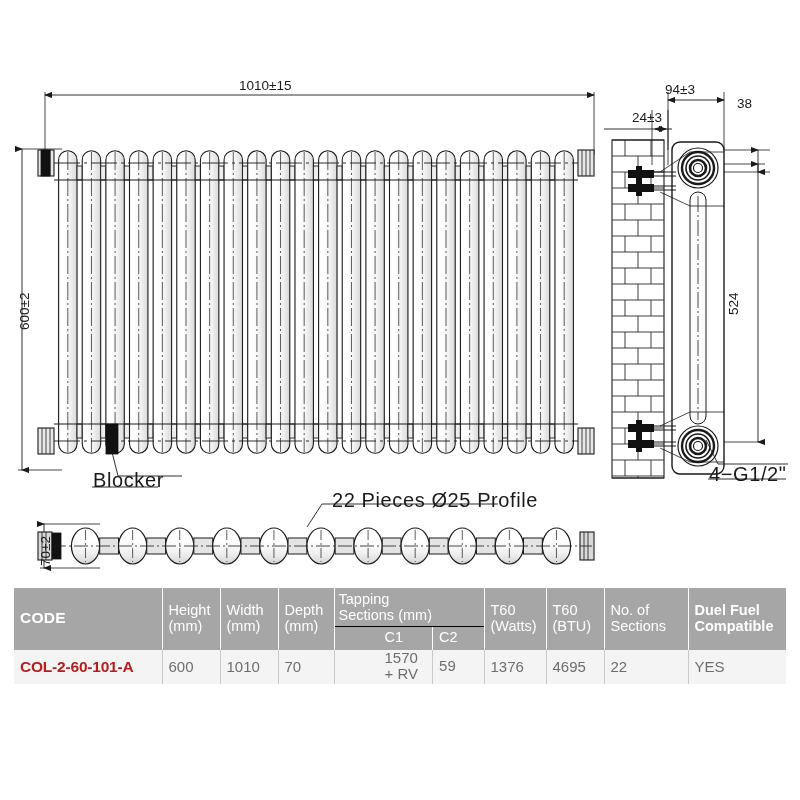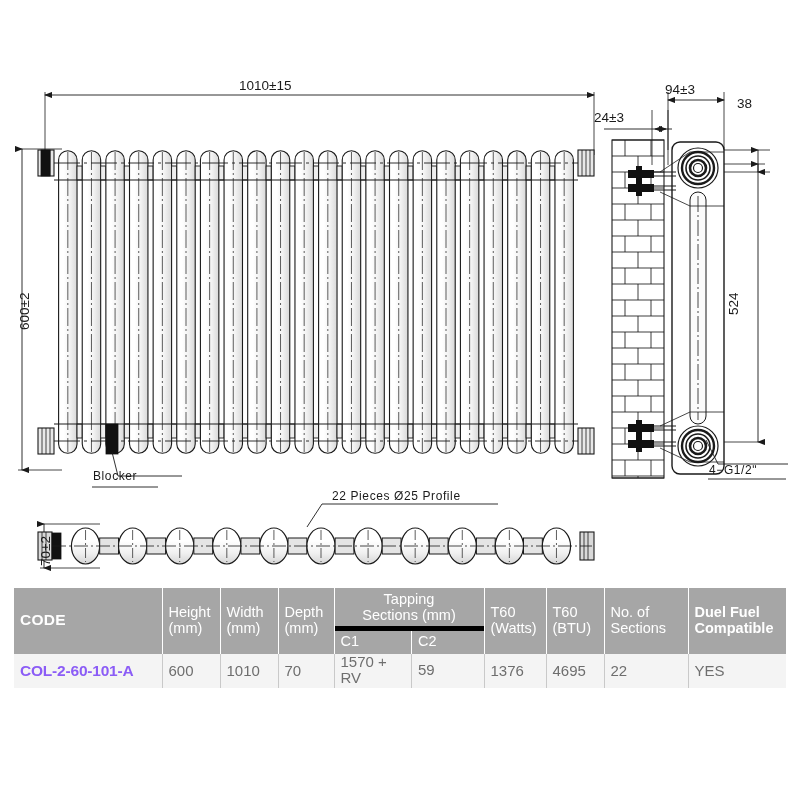--- a/index.html
+++ b/index.html
@@ -49,51 +49,51 @@
   }
   table.spec thead th.last { border-right: none; font-weight: bold; }
   table.spec tbody td {
     background: #f4f4f4;
     color: #6e6e6e;
     font-size: 15px;
     height: 34px;
     border-right: 1px solid #c9c9c9;
   }
   table.spec tbody td.code-cell {
-    color: #8b5cf6;
+    color: #b91c1c;
     font-weight: bold;
     font-size: 15.5px;
     letter-spacing: -0.2px;
   }
   table.spec tbody td.last { border-right: none; }
   .hdr-sub { display:block; }
   .tap-group { padding: 0 !important; border-right: 1px solid #ffffff; }
   .tap-top {
-    text-align: center;
+    text-align: left;
     padding: 4px 4px 3px 4px;
     line-height: 1.08;
-    border-bottom: 5px solid #000000;
+    border-bottom: 1px solid #000000;
   }
   .tap-bottom { display: flex; }
   .tap-bottom > div {
     padding: 3px 6px 4px 6px;
     line-height: 1.05;
   }
-  .tap-c1 { width: 52%; border-right: 1px solid #ffffff; }
+  .tap-c1 { width: 52%; border-right: 1px solid #ffffff; margin-left: 44px; }
   .tap-c2 { width: 48%; }
 
   
   .lbl {
     position: absolute;
     font-family: "Liberation Sans", sans-serif;
     color: #1a1a1a;
     white-space: nowrap;
   }
   .lbl-dim { font-size: 13.5px; }
-  .lbl-tech { font-size: 12px; letter-spacing: .6px; }
+  .lbl-tech { font-size: 20px; letter-spacing: .6px; }
   .rot90 { transform: rotate(-90deg); transform-origin: left top; }
 </style>
 </head>
 <body>
 
 <div id="page">
 
   <svg id="drawing-svg" width="800" height="800" viewBox="0 0 800 800">
     <defs>
 
@@ -471,21 +471,21 @@
   <div class="lbl lbl-dim rot90" style="left:17px; top:330px;">600±2</div>
 
   <div class="lbl lbl-tech" style="left:93px; top:469px;">Blocker</div>
 
   <div class="lbl lbl-dim rot90" style="left:38px; top:566px;">70±2</div>
 
   <div class="lbl lbl-tech" style="left:332px; top:489px;">22  Pieces  Ø25 Profile</div>
 
   <div class="lbl lbl-dim" style="left:665px; top:82px;">94±3</div>
 
-  <div class="lbl lbl-dim" style="left:594px; top:110px;text-align:right;">24±3</div>
+  <div class="lbl lbl-dim" style="left:632px; top:110px;text-align:right;">24±3</div>
 
   <div class="lbl lbl-dim" style="left:737px; top:96px;">38</div>
 
   <div class="lbl lbl-dim rot90" style="left:726px; top:315px;">524</div>
 
   <div class="lbl lbl-tech" style="left:709px; top:463px;">4−G1/2ʺ</div>
 
   <div class="spec-table-wrap">
     <table class="spec">
       <colgroup>

